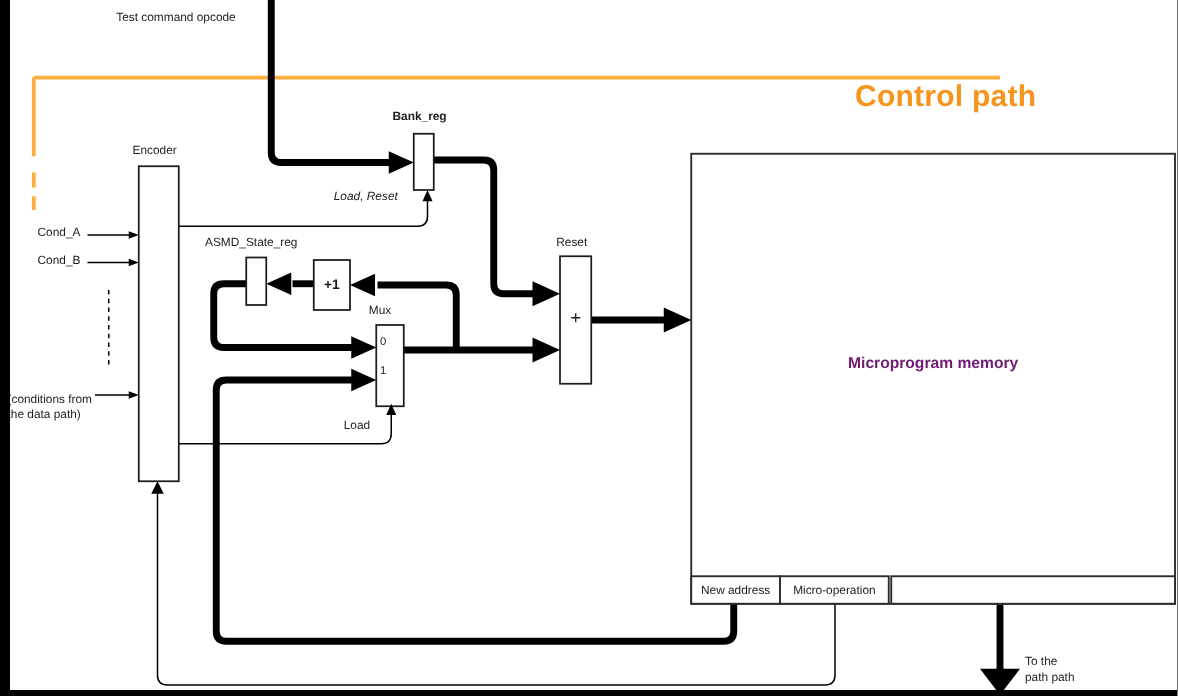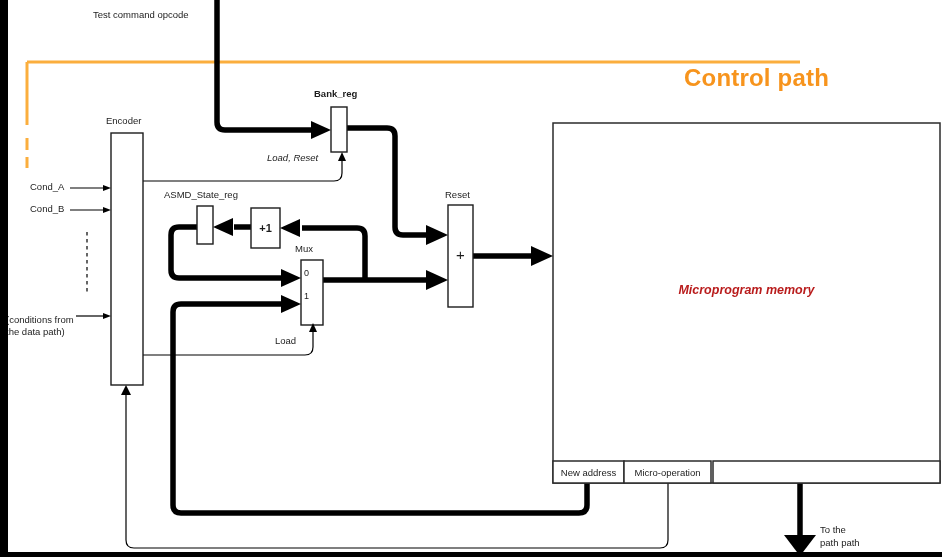--- a/index.html
+++ b/index.html
@@ -19,21 +19,21 @@
   .orange-line{stroke:var(--accent-line,#FBAE3D);fill:none;}
   .lbl{
     position:absolute;font-size:9.5px;line-height:11px;color:#1c1c1c;
     white-space:nowrap;
   }
   .lbl-center{display:flex;align-items:center;justify-content:center;text-align:center;}
   .control-path{
     font-size:24px;font-weight:bold;color:var(--accent-text,#F7941D);
     letter-spacing:.2px;
   }
-  .memory-title{font-size:12.5px;font-weight:bold;color:#b91c1c;font-style:italic;}
+  .memory-title{font-size:12.5px;font-weight:bold;color:#701a75;}
   .plus-one{font-size:11px;font-weight:bold;}
   .plus-sign{font-size:15px;}
   .mux-bit{font-size:9px;}
   .small-multiline{line-height:12px;}
 </style>
 </head>
 <body>
 
 <div id="canvas">
 

